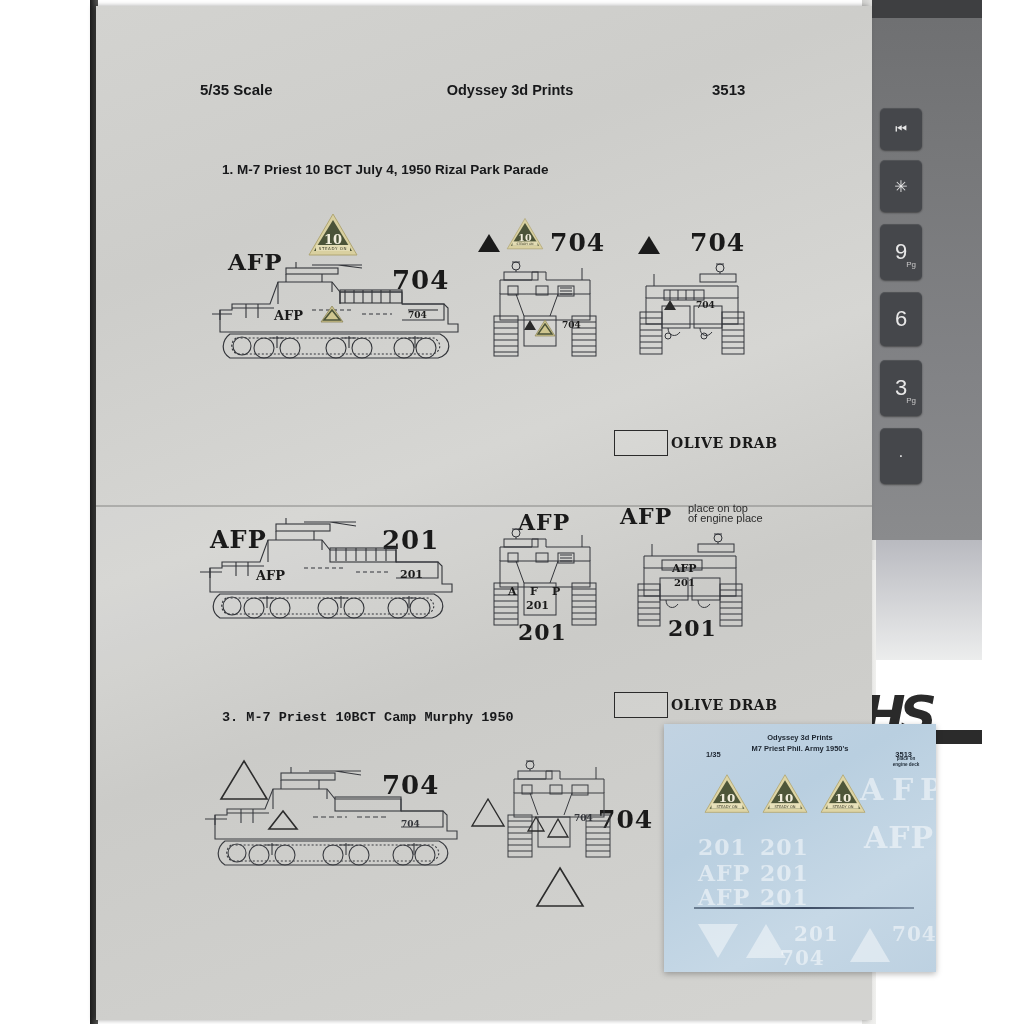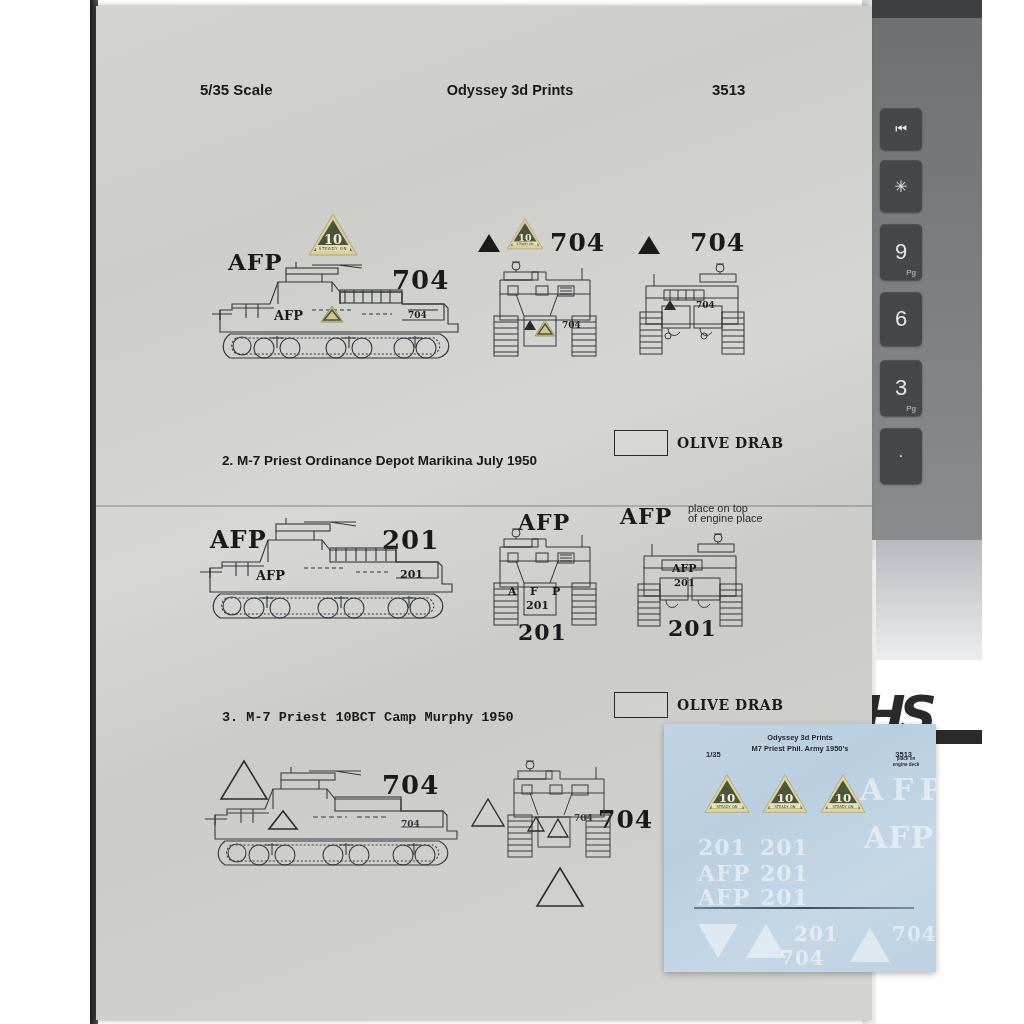--- a/index.html
+++ b/index.html
@@ -8,21 +8,21 @@
 
   
   .laptop-body{position:absolute;left:862px;top:0;width:162px;height:1024px;
     background:linear-gradient(90deg,#e9e9e7 0%,#f2f2f0 12%,#ffffff 60%,#ffffff 100%);}
   .kbd-deck{position:absolute;left:872px;top:0;width:110px;height:540px;
     background:linear-gradient(180deg,#6e6f71 0%,#77787a 30%,#828386 70%,#8a8b8d 100%);}
   .kbd-deck-top{position:absolute;left:872px;top:0;width:110px;height:18px;background:#3e3f41;}
   .key{position:absolute;background:#45474b;border-radius:5px;
     box-shadow:0 1px 2px rgba(0,0,0,.45), inset 0 1px 0 rgba(255,255,255,.07);
     color:#e8e8e8;font-size:17px;display:flex;align-items:center;justify-content:center;}
-  .key .sub{position:absolute;bottom:3px;right:6px;font-size:8px;color:#c8c8c8;}
+  .key .sub{position:absolute;bottom:11px;right:6px;font-size:8px;color:#c8c8c8;}
   .key .lowglyph{position:absolute;bottom:4px;left:50%;transform:translateX(-50%);font-size:11px;}
   .screen-edge{position:absolute;left:862px;top:0;width:14px;height:560px;
     background:linear-gradient(90deg,#cfcfcd,#e6e6e4);}
   .desk-lower{position:absolute;left:876px;top:540px;width:148px;height:484px;background:#ffffff;}
   .desk-strip{position:absolute;left:876px;top:540px;width:106px;height:120px;
     background:linear-gradient(180deg,#b9bac0,#eceded);}
 
   
   .logo-graphic{position:absolute;left:862px;top:676px;width:120px;height:78px;
     color:#2a2a2a;font-size:52px;font-weight:bold;font-style:italic;
@@ -44,21 +44,21 @@
   
   .hdr{position:absolute;color:#17181a;font-weight:bold;font-family:"Liberation Sans",sans-serif;}
   .hdr-scale{left:200px;top:81px;font-size:15px;}
   .hdr-num{left:712px;top:81px;font-size:15px;}
   .hdr-mid{left:340px;top:81px;width:340px;text-align:center;font-size:14.5px;line-height:19px;}
   .sec-title{position:absolute;color:#17181a;font-weight:bold;font-size:13.5px;}
 
   .stencil{font-family:"DejaVu Serif",serif;font-weight:bold;color:#1a1a1a;
     position:absolute;letter-spacing:1px;}
 
-  .olive-row{position:absolute;display:flex;align-items:center;gap:9px;padding-left:48px;}
+  .olive-row{position:absolute;display:flex;align-items:center;gap:3px;padding-left:48px;}
   .olive-box{width:52px;height:24px;border:1.6px solid #2b2b2b;background:rgba(255,255,255,.10);}
   .olive-label{font-family:"DejaVu Serif",serif;font-weight:bold;font-size:14px;color:#1a1a1a;
     letter-spacing:.5px;}
 
   
   .tri-solid{position:absolute;width:0;height:0;border-left:11px solid transparent;
     border-right:11px solid transparent;border-bottom:18px solid #1b1b1b;}
   .tri-outline{position:absolute;}
 
   
@@ -140,20 +140,21 @@
   <div class="sheet"></div>
   <div class="fold f1"></div>
   <div class="sheet-tint"></div>
 
   <div class="hdr hdr-scale">5/35 Scale</div>
   <div class="hdr hdr-mid">
     <div>Odyssey 3d Prints</div>
   </div>
   <div class="hdr hdr-num">3513</div>
 
+  <div class="sec-title" style="left:222px;top:162px;">1.  M-7 Priest  10 BCT  July 4, 1950 Rizal Park Parade</div>
 
   <div class="badge" style="left:306px;top:211px;">
     <svg width="54" height="48" viewBox="0 0 54 48">
       <polygon points="27,3 51,44 3,44" fill="#d9d0a0" stroke="#b0a673" stroke-width="1"></polygon>
       <polygon points="27,9 46,40 8,40" fill="#4b5338"></polygon>
       <text x="27" y="33" font-family="DejaVu Serif, serif" font-size="13" font-weight="bold" fill="#f2eedd" text-anchor="middle">10</text>
       <rect x="10" y="34" width="34" height="6" fill="#e3dcb4"></rect>
       <text x="27" y="39" font-family="DejaVu Sans, sans-serif" font-size="4" fill="#3a3a28" text-anchor="middle" letter-spacing="0.6">STEADY ON</text>
     </svg>
   </div>
@@ -269,21 +270,20 @@
       <polygon points="36,42 42,52 30,52" fill="#2a2a2a" stroke="none"></polygon>
       <text x="62" y="50" font-family="DejaVu Serif, serif" font-size="9" font-weight="bold" fill="#1a1a1a" stroke="none">704</text>
     </svg>
   </div>
 
   <div class="olive-row" style="left:566px;top:430px;">
     <div class="olive-box"></div>
     <div class="olive-label">OLIVE DRAB</div>
   </div>
 
-  <div class="sec-title" style="left:222px;top:453px;">2.  M-7 Priest   Ordinance Depot Marikina July 1950</div>
 
   <div class="stencil" style="left:210px;top:525px;font-size:24px;">AFP</div>
   <div class="stencil" style="left:382px;top:525px;font-size:26px;">201</div>
 
   <div class="dwg" style="left:200px;top:518px;">
     <svg width="280" height="118" viewBox="0 0 280 118" fill="none" stroke="#33353a" stroke-width="1.1">
       <path d="M10 70 L10 50 L22 50 L22 44 L60 44 L68 22 L122 22 L130 32 L196 32 L196 44 L238 44 L242 48 L242 66 L252 66 L252 74 L10 74 Z"></path>
       <path d="M68 22 L68 44 M122 22 L122 32"></path>
       <rect x="130" y="30" width="66" height="14"></rect>
       <path d="M136 30 L136 43 M146 30 L146 43 M156 30 L156 43 M166 30 L166 43 M176 30 L176 43 M186 30 L186 43"></path>

